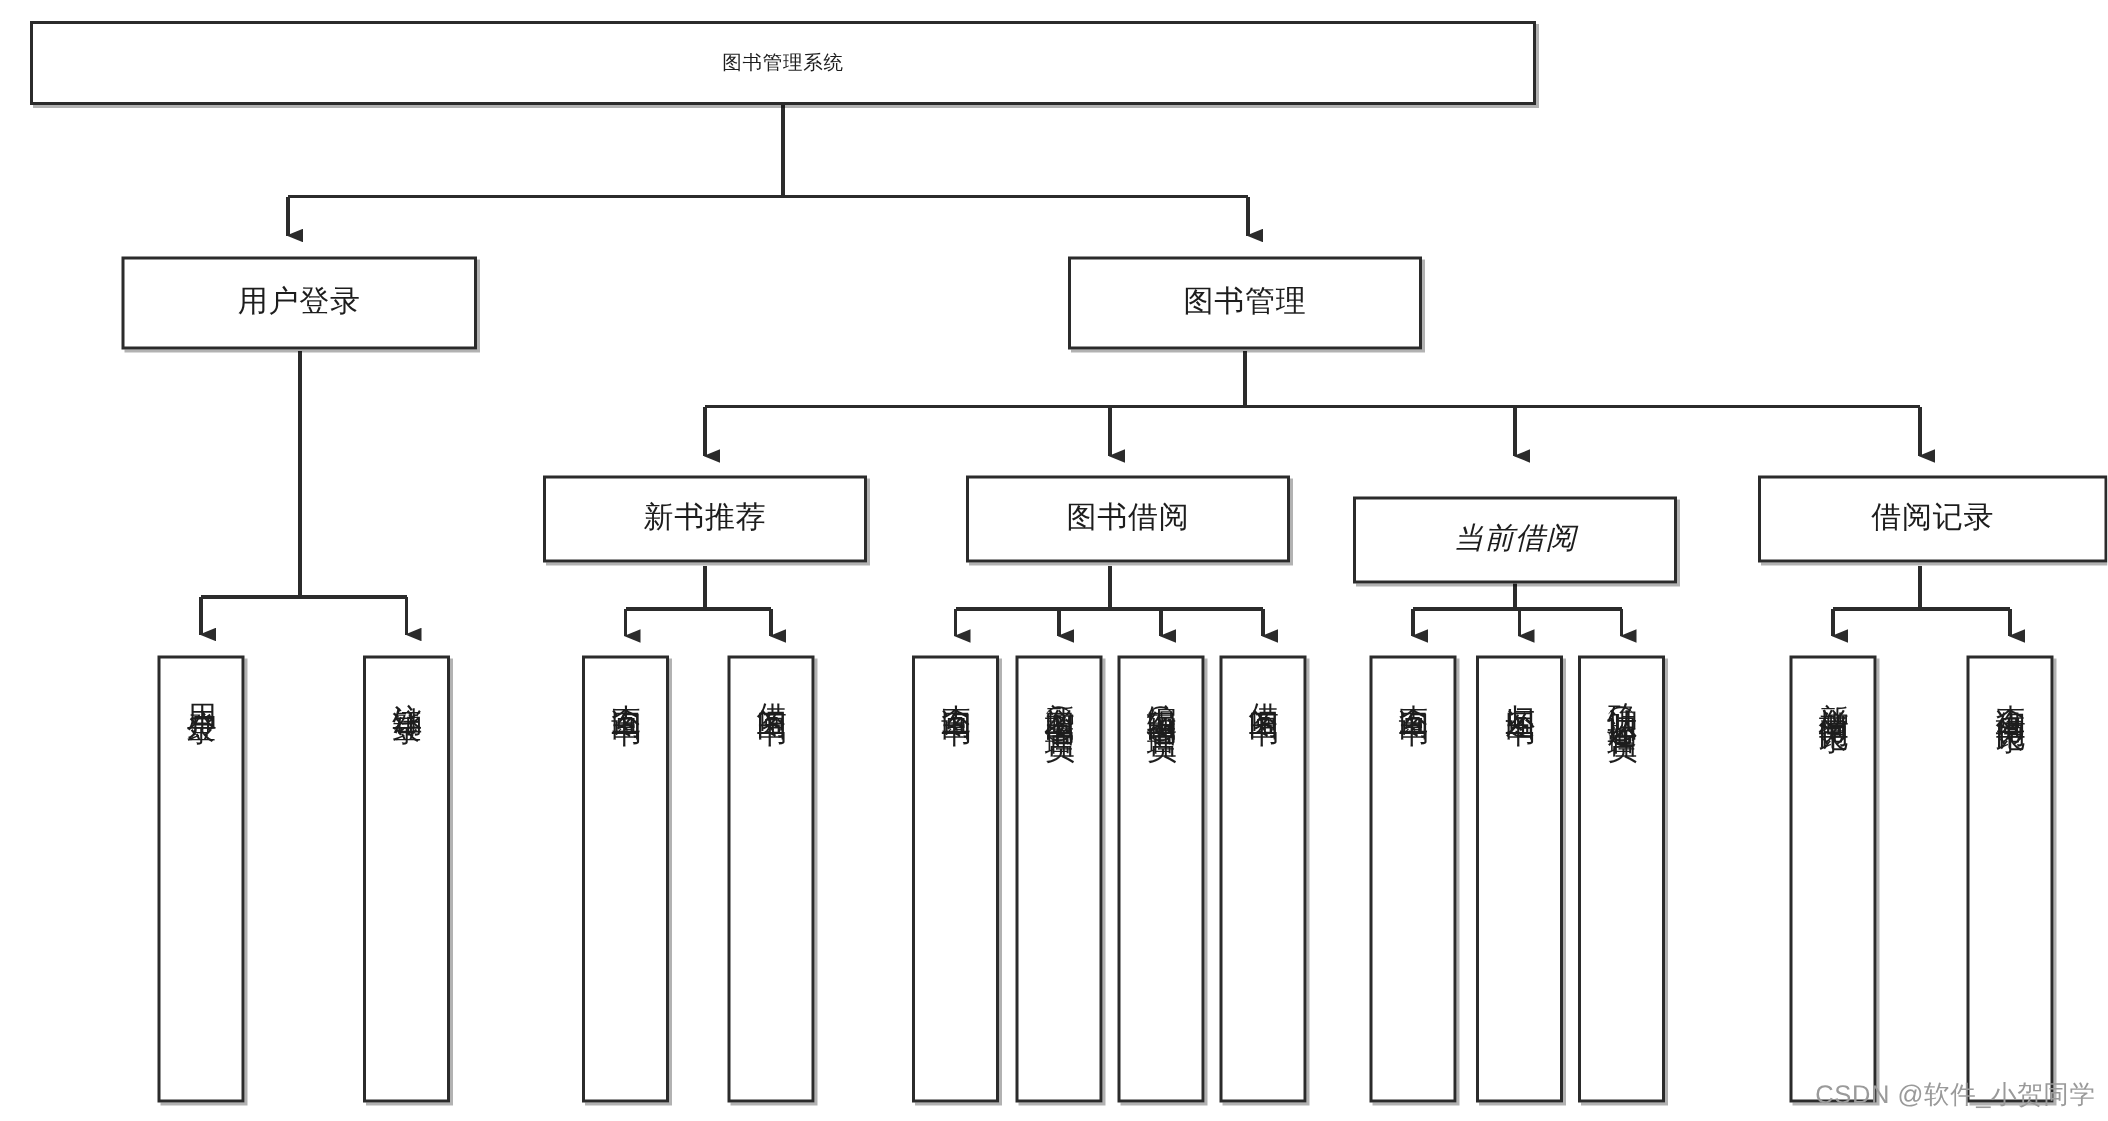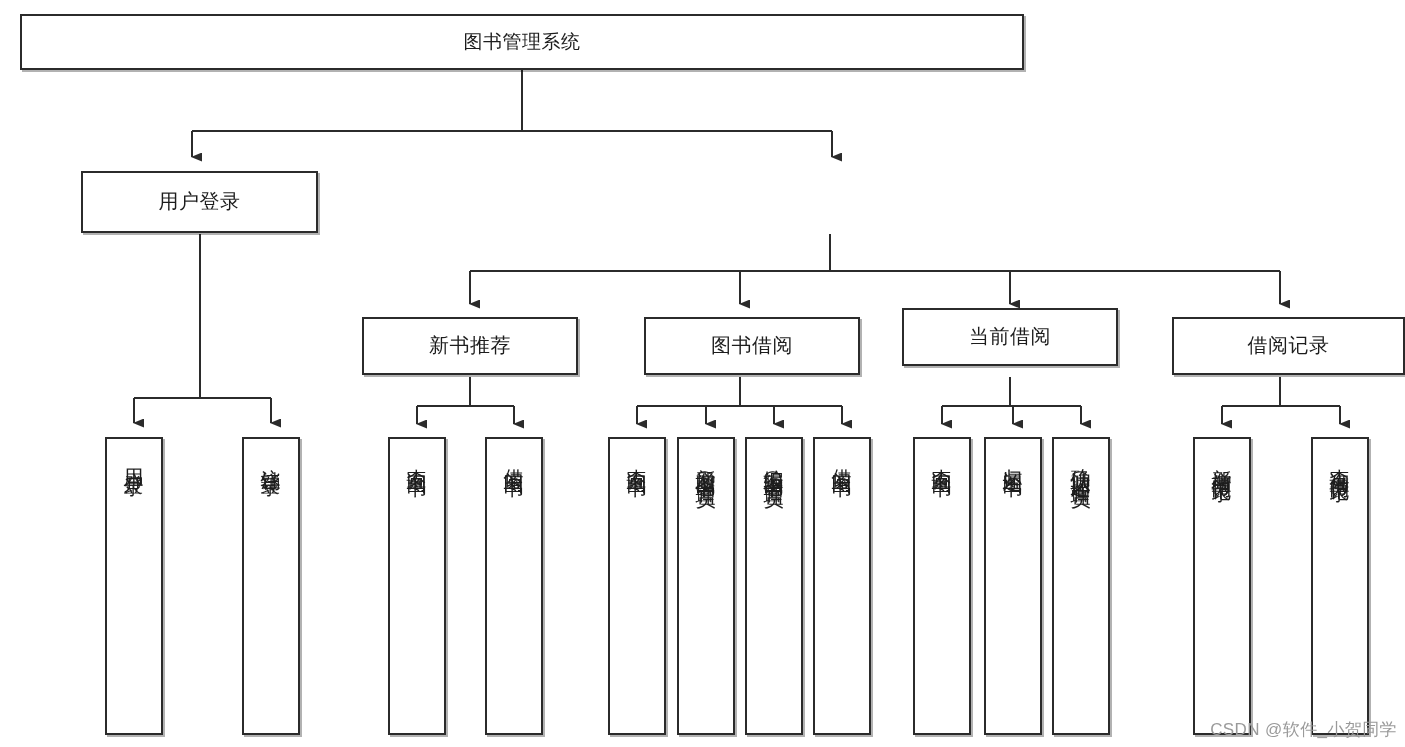--- a/index.html
+++ b/index.html
@@ -40,21 +40,21 @@
     z-index: 3;
   }
   .node .node-label {
     display: block;
     line-height: 1.18;
     color: #1d1d1d;
     letter-spacing: 0.5px;
   }
   
   .node.level-root {
-    font-size: 19px;
+    font-size: 13px;
   }
   
   .node.level-1 .node-label,
   .node.level-2 .node-label {
     font-size: 20px;
   }
   
   .node.level-leaf {
     align-items: flex-start;
     padding-top: 14px;
@@ -134,28 +134,31 @@
     </g>
   </svg>
 
   <div class="node level-root" style="left:20px; top:14px; width:1004px; height:56px;">
     <span class="node-label">图书管理系统</span>
   </div>
 
   <div class="node level-1" style="left:81px; top:171px; width:237px; height:62px;">
     <span class="node-label">用户登录</span>
   </div>
+  <div class="node level-1" style="left:712px; top:171px; width:236px; height:62px;">
+    <span class="node-label">图书管理</span>
+  </div>
 
   <div class="node level-2" style="left:362px; top:317px; width:216px; height:58px;text-align:center;">
     <span class="node-label">新书推荐</span>
   </div>
   <div class="node level-2" style="left:632px; top:317px; width:216px; height:58px;margin-left:12px;">
     <span class="node-label">图书借阅</span>
   </div>
-  <div class="node level-2" style="left:902px; top:308px; width:216px; height:58px;">
+  <div class="node level-2" style="left:902px; top:331px; width:216px; height:58px;font-style:italic;">
     <span class="node-label">当前借阅</span>
   </div>
   <div class="node level-2" style="left:1172px; top:317px; width:233px; height:58px;">
     <span class="node-label">借阅记录</span>
   </div>
 
   <div class="node level-leaf" style="left:105px; top:437px; width:58px; height:298px;">
     <span class="node-label">用户登录</span>
   </div>
   <div class="node level-leaf" style="left:242px; top:437px; width:58px; height:298px;">

